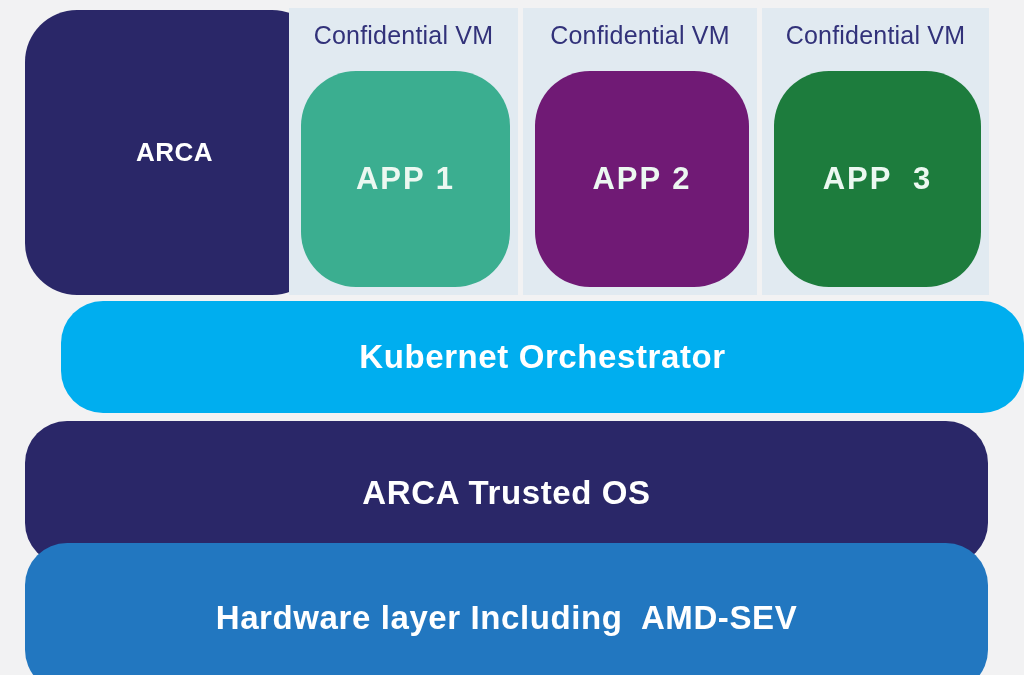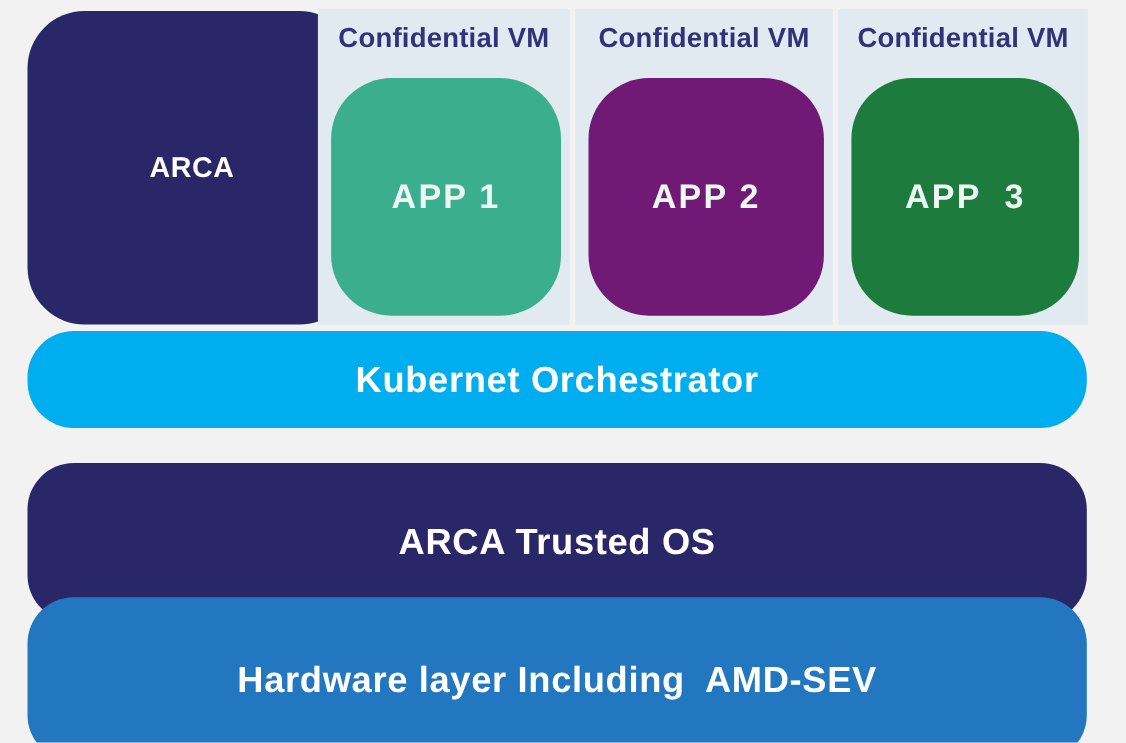--- a/index.html
+++ b/index.html
@@ -42,21 +42,21 @@
     height: 287px;
     background: #e1eaf1;
   }
   .vm-panel.p1 { left: 289px; width: 229px; }
   .vm-panel.p2 { left: 523px; width: 234px; }
   .vm-panel.p3 { left: 762px; width: 227px; }
 
   .vm-title {
     margin-top: 13px;
     text-align: center;
-    font-weight: 700;
+    font-weight: 400;
     font-size: 25px;
     letter-spacing: 0.2px;
     color: #32327a;
     white-space: pre;
   }
 
   .app-box {
     position: absolute;
     left: 12px; right: 8px;
     top: 63px; bottom: 8px;
@@ -76,21 +76,21 @@
   
   .layer {
     position: absolute;
     left: 25px;
     width: 963px;
     border-radius: 42px;
     display: flex;
     align-items: center;
     justify-content: center;
   }
-  .layer-kubernet { top: 301px; height: 88px; }
+  .layer-kubernet { top: 301px; height: 112px; margin-left: 36px; }
   .layer-os       { top: 421px; height: 144px; }
   .layer-hw       { top: 543px; height: 149px; }
 
   .layer-label {
     color: #ffffff;
     font-weight: 700;
     font-size: 33px;
     letter-spacing: 0.6px;
     white-space: pre;
   }

